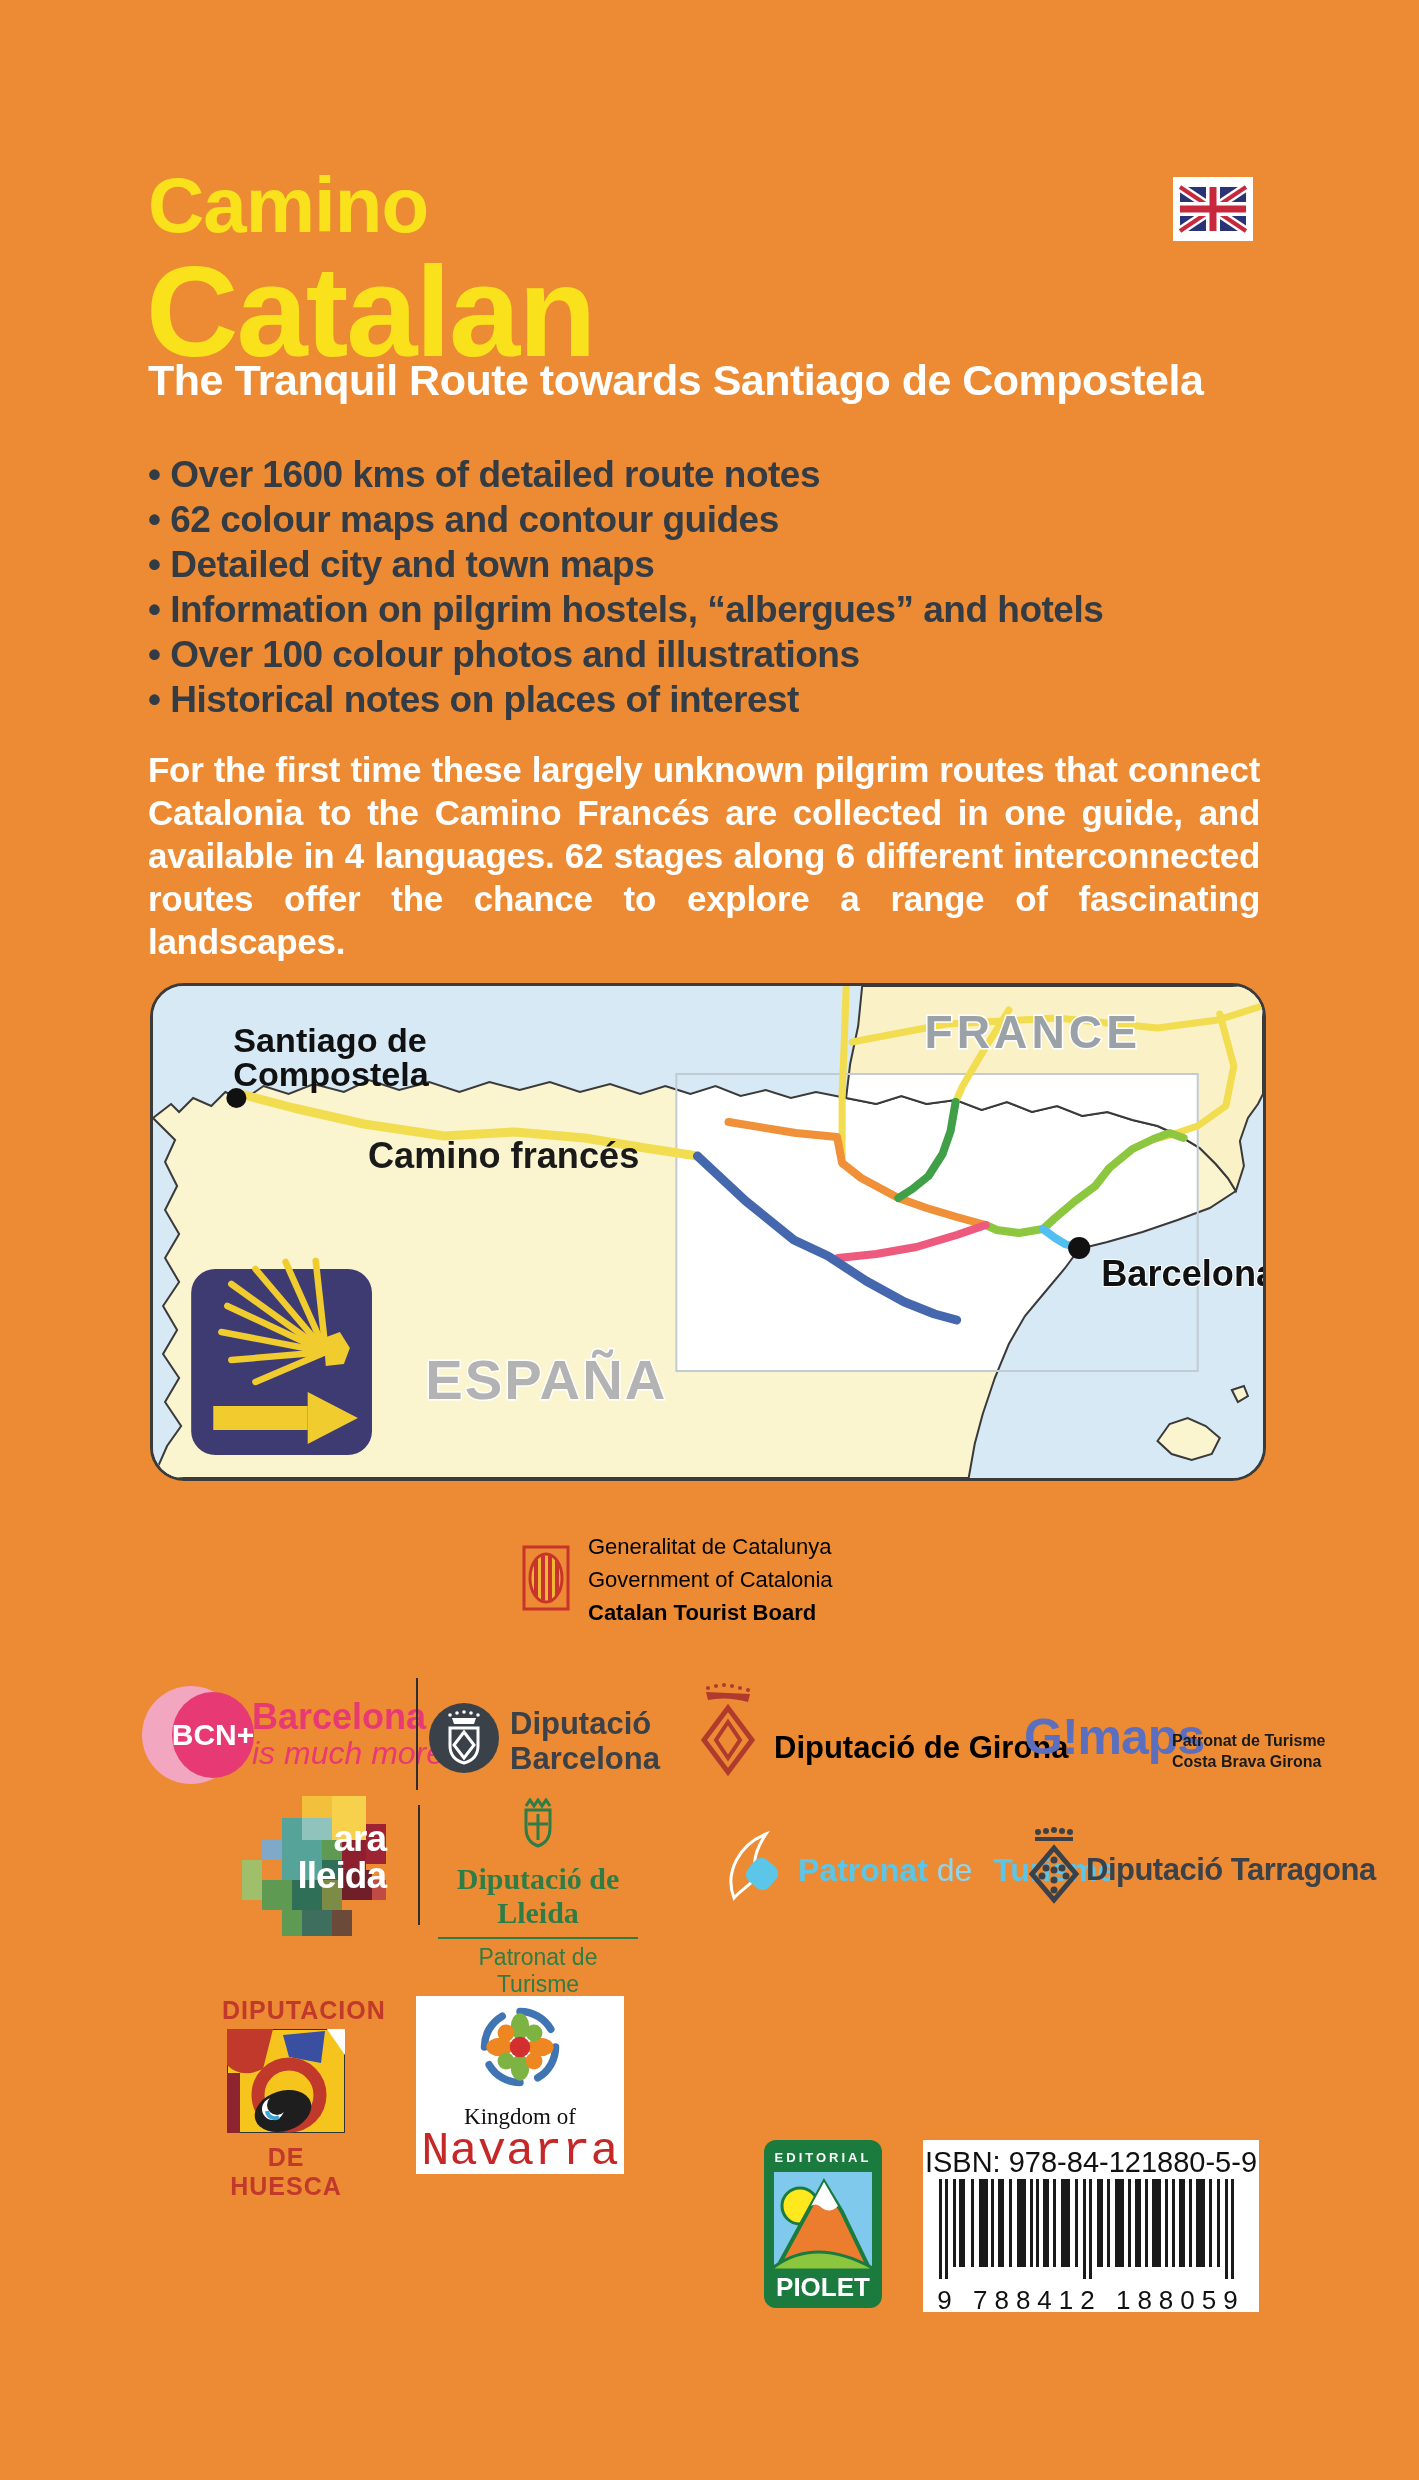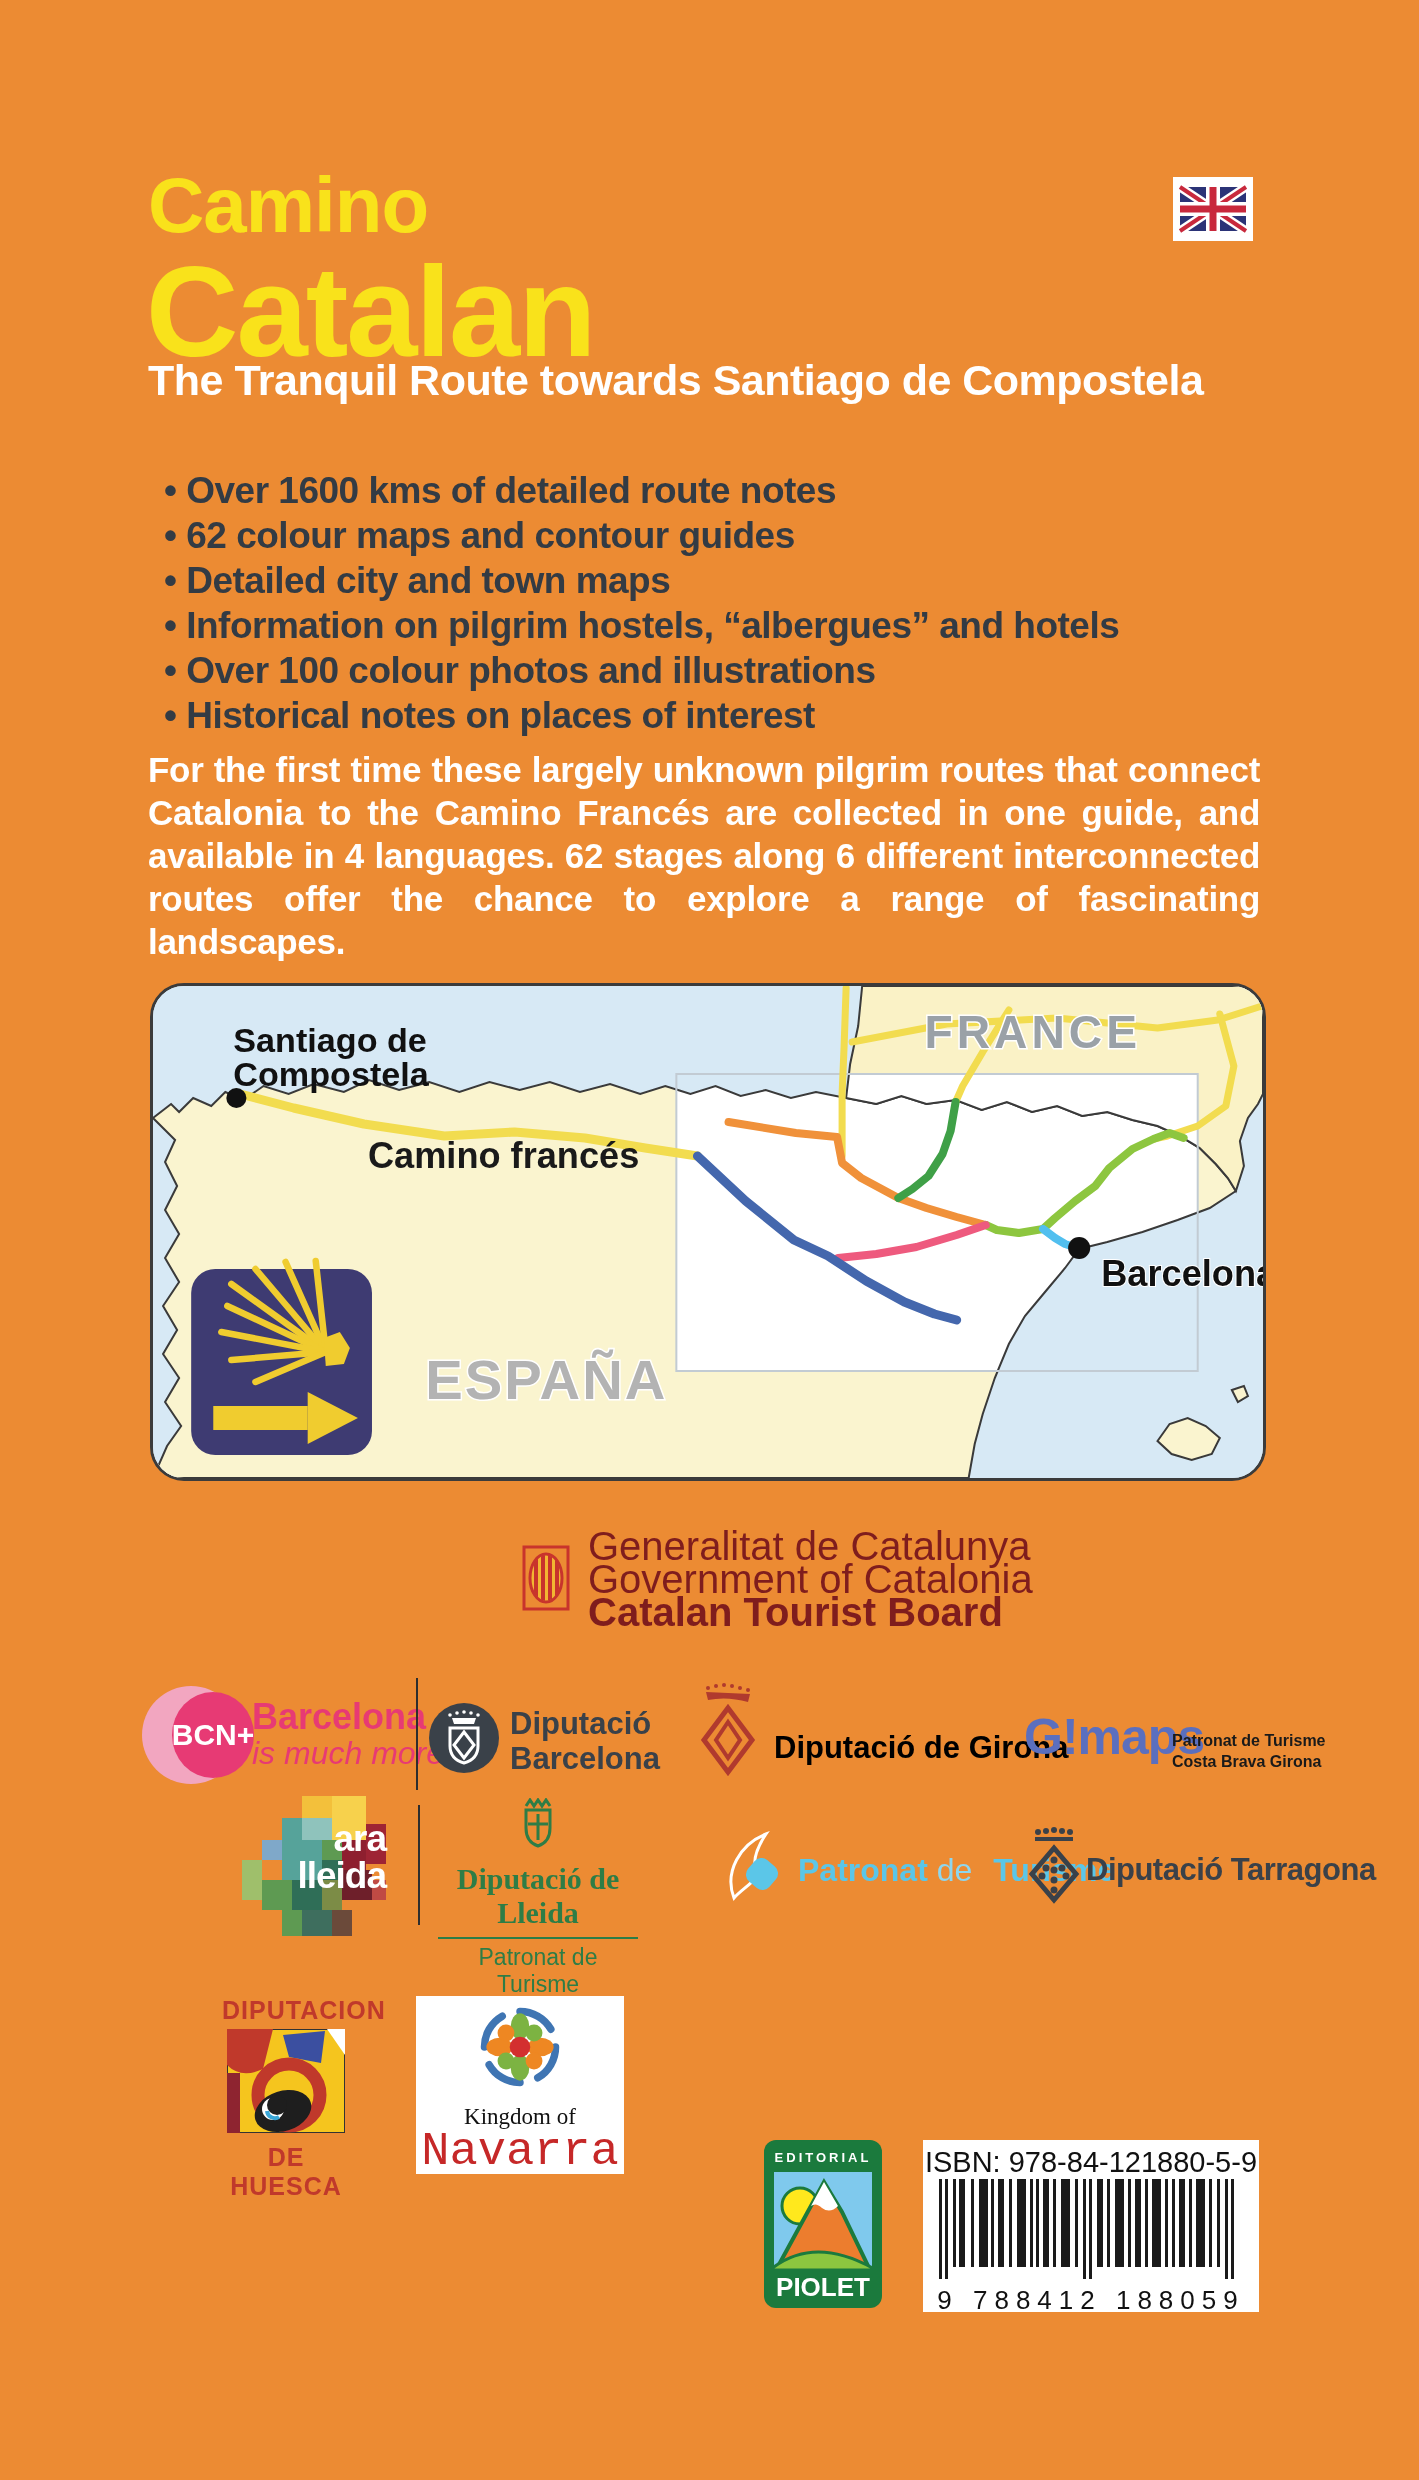--- a/index.html
+++ b/index.html
@@ -7,35 +7,35 @@
        font-family:"Liberation Sans",sans-serif;overflow:hidden;}
   .abs{position:absolute;}
 
   
   .title1{left:148px;top:160px;font-size:78px;font-weight:700;color:#F9E21B;letter-spacing:-1px;}
   .title2{left:146px;top:238px;font-size:128px;font-weight:700;color:#F9E21B;letter-spacing:-2px;}
   .subtitle{left:148px;top:356px;font-size:43px;font-weight:700;color:#FFFFFF;letter-spacing:-0.5px;}
   .flagbox{left:1173px;top:177px;}
 
   
-  .features{left:148px;top:452px;width:1120px;list-style:none;margin:16px;padding:0;}
+  .features{left:148px;top:452px;width:1120px;list-style:none;margin:0;padding:0;}
   .features li{font-size:37px;font-weight:700;color:#333B44;line-height:45px;letter-spacing:-0.5px;}
   .features li::before{content:"• ";}
 
   
   .desc{left:148px;top:748px;width:1112px;font-size:35px;font-weight:600;color:#FFFFFF;
         line-height:43px;text-align:justify;letter-spacing:-0.3px;}
 
   
   .mapcard{left:150px;top:983px;width:1110px;height:492px;border:3px solid #3B3B3B;
            border-radius:34px;overflow:hidden;background:#D7E9F5;}
 
   
   .board{left:522px;top:1530px;display:flex;align-items:center;gap:18px;}
-  .board .txt{color:#7f1d1d;font-size:40px;line-height:33px;}
+  .board .txt{color:#000000;font-size:22px;line-height:33px;}
   .board .txt .b3{font-weight:700;}
 
   .divider{width:2px;background:#2E2E2E;}
 
   .bcn-badge{left:142px;top:1686px;width:98px;height:98px;border-radius:50%;
      background:#F2A6C0;display:flex;align-items:center;justify-content:center;}
   .bcn-badge .inner{width:86px;height:86px;border-radius:50%;background:#E73A74;
      display:flex;align-items:center;justify-content:center;color:#fff;font-weight:700;font-size:30px;margin-left:44px;}
   .bcn-text{left:252px;top:1698px;color:#E73A74;}
   .bcn-text .l1{font-size:36px;font-weight:700;line-height:38px;}

